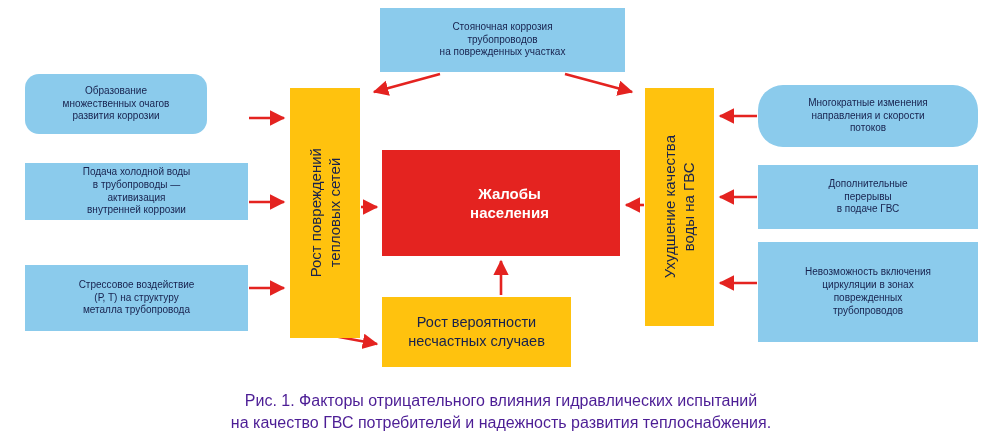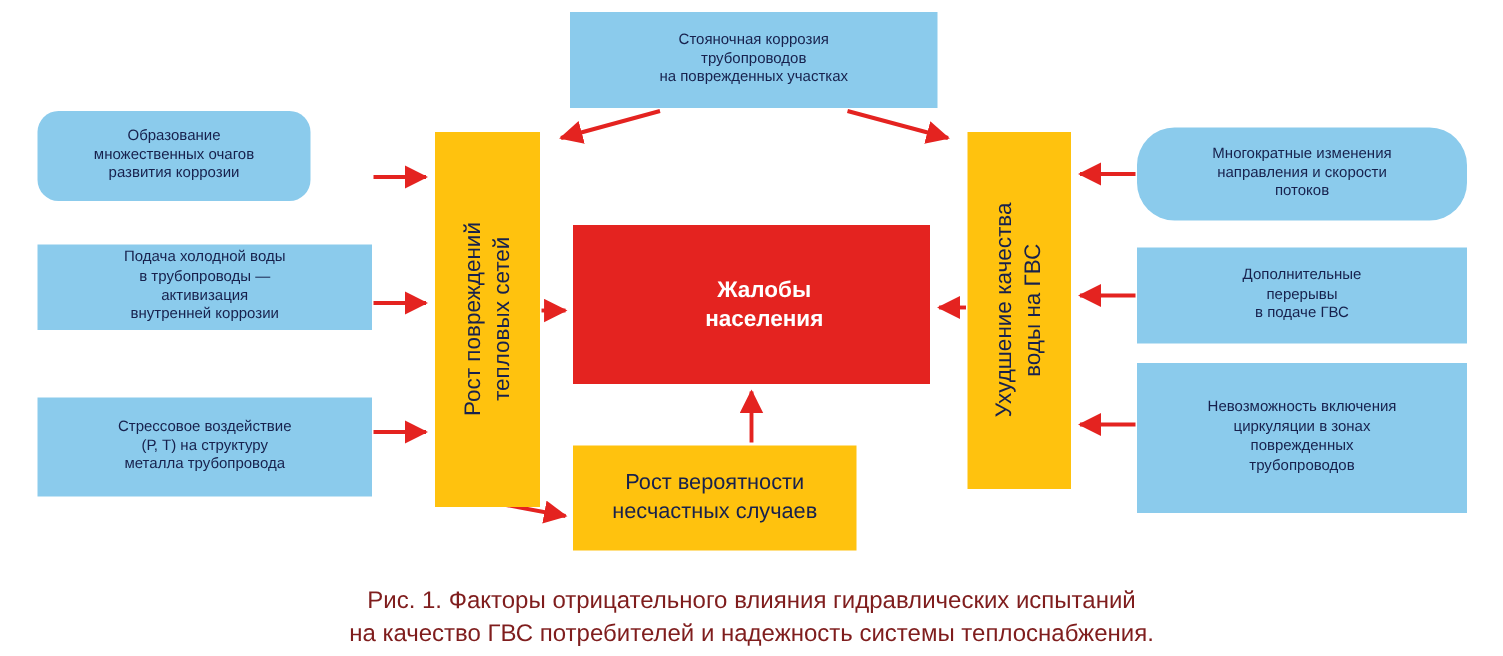--- a/index.html
+++ b/index.html
@@ -17,21 +17,21 @@
   .pos-l2{left:25px;top:163px;width:223px;height:57px;}
   .pos-l3{left:25px;top:255px;width:223px;height:66px;margin-top:10px;}
   .pos-lhub{left:290px;top:88px;width:70px;height:250px;}
   .pos-center{left:382px;top:150px;width:238px;height:106px;}
   .pos-rhub{left:645px;top:88px;width:69px;height:238px;}
   .pos-r1{left:758px;top:85px;width:220px;height:62px;border-radius:25px;}
   .pos-r2{left:758px;top:165px;width:220px;height:64px;}
   .pos-r3{left:758px;top:242px;width:220px;height:100px;}
   .pos-bottom{left:382px;top:297px;width:189px;height:70px;}
   .arrows{position:absolute;left:0;top:0;width:1002px;height:380px;pointer-events:none;}
-  .caption{position:absolute;left:0;top:390px;width:1002px;text-align:center;color:#7f1d1d;font-size:16px;line-height:1.35;}
+  .caption{position:absolute;left:0;top:390px;width:1002px;text-align:center;color:#4c1d95;font-size:16px;line-height:1.35;}
 </style>
 </head>
 <body>
 
 <div class="canvas">
 
   <svg class="arrows" viewBox="0 0 1002 380" xmlns="http://www.w3.org/2000/svg">
     <defs>
       <marker id="ah" markerWidth="9" markerHeight="8" refX="5.5" refY="3" orient="auto" markerUnits="strokeWidth">
         <path d="M0,0 L6,3 L0,6 Z" fill="#E42320"></path>
@@ -108,16 +108,16 @@
 трубопроводов</span>
   </div>
 
   <div class="box yellow pos-bottom">
     <span class="txt">Рост вероятности
 несчастных случаев</span>
   </div>
 
   <div class="caption">
     <div>Рис. 1. Факторы отрицательного влияния гидравлических испытаний</div>
-    <div>на качество ГВС потребителей и надежность системы теплоснабжения.</div>
+    <div>на качество ГВС потребителей и надежность развития теплоснабжения.</div>
   </div>
 
 </div>
 
 </body></html>

